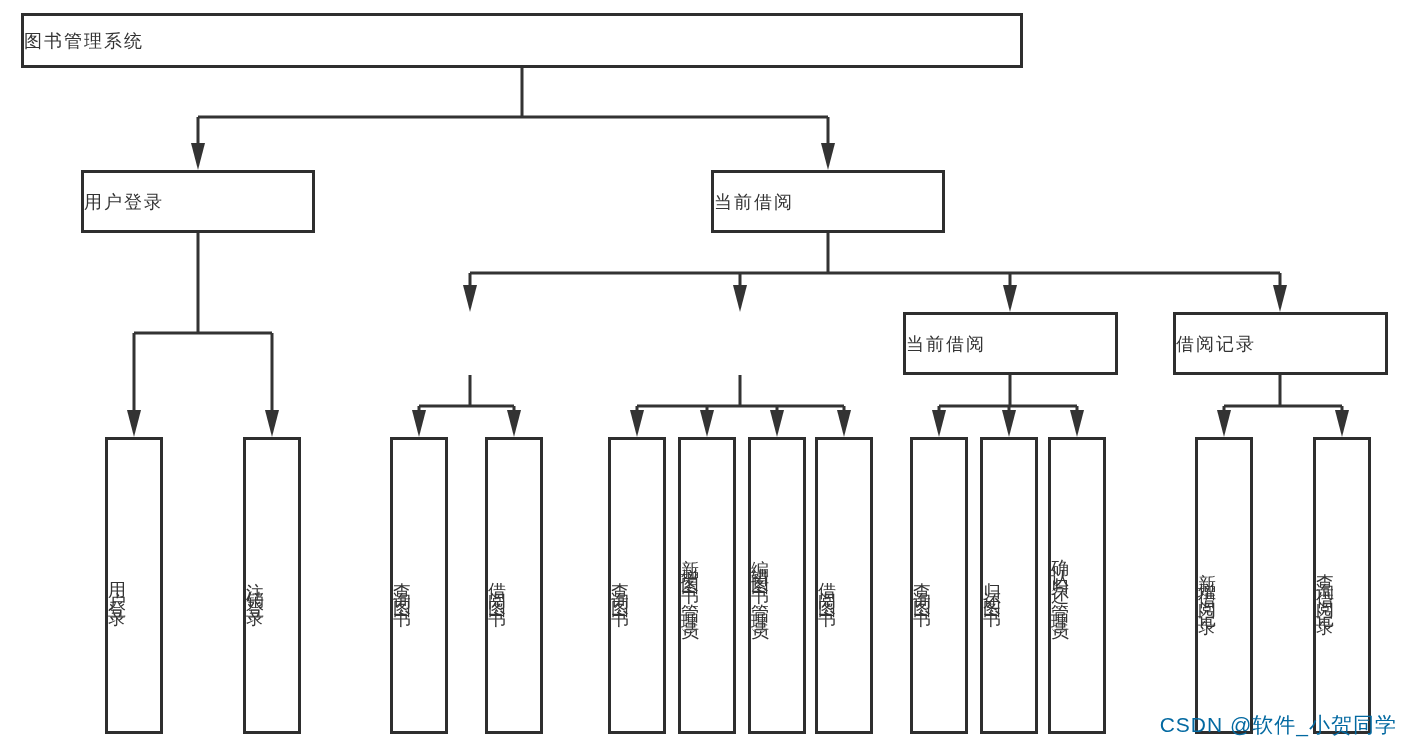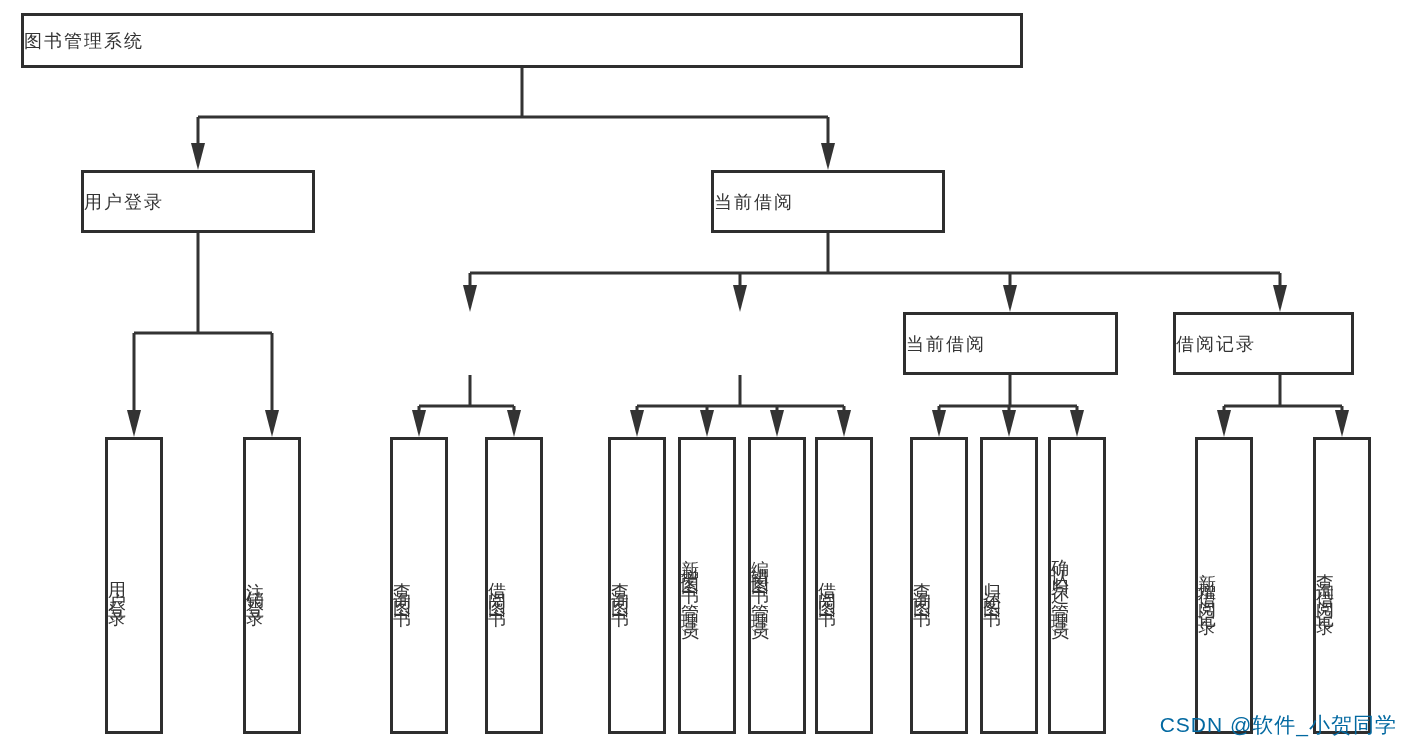--- a/index.html
+++ b/index.html
@@ -99,21 +99,21 @@
   <div class="node" style="left:81px;top:170px;width:234px;height:63px">
     <span class="hlabel">用户登录</span>
   </div>
   <div class="node" style="left:711px;top:170px;width:234px;height:63px">
     <span class="hlabel">当前借阅</span>
   </div>
 
   <div class="node" style="left:903px;top:312px;width:215px;height:63px">
     <span class="hlabel">当前借阅</span>
   </div>
-  <div class="node" style="left:1173px;top:312px;width:181px;height:63px">
+  <div class="node" style="left:1173px;top:312px;width:215px;height:63px">
     <span class="hlabel">借阅记录</span>
   </div>
 
   <div class="node leaf" style="left:105px;top:437px;width:58px;height:297px">
     <span class="vlabel">用户登录</span>
   </div>
   <div class="node leaf" style="left:243px;top:437px;width:58px;height:297px">
     <span class="vlabel">注销登录</span>
   </div>
 

